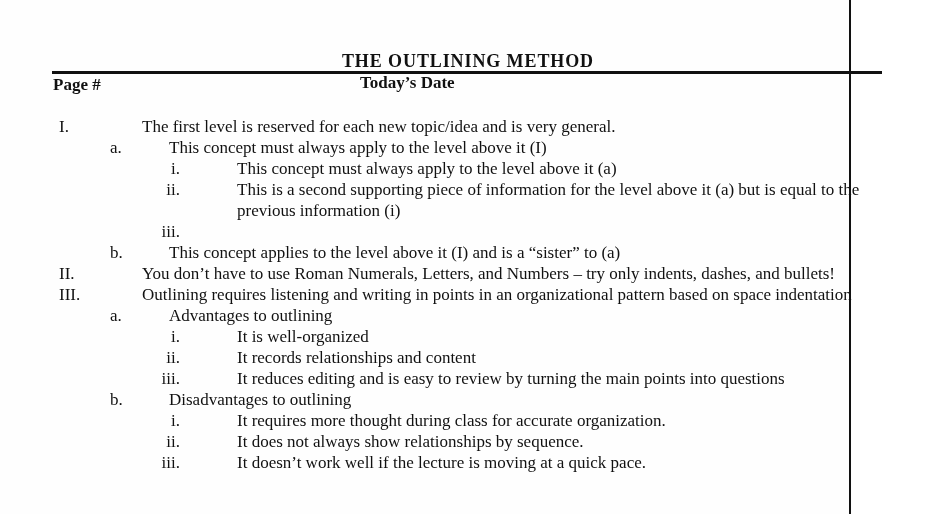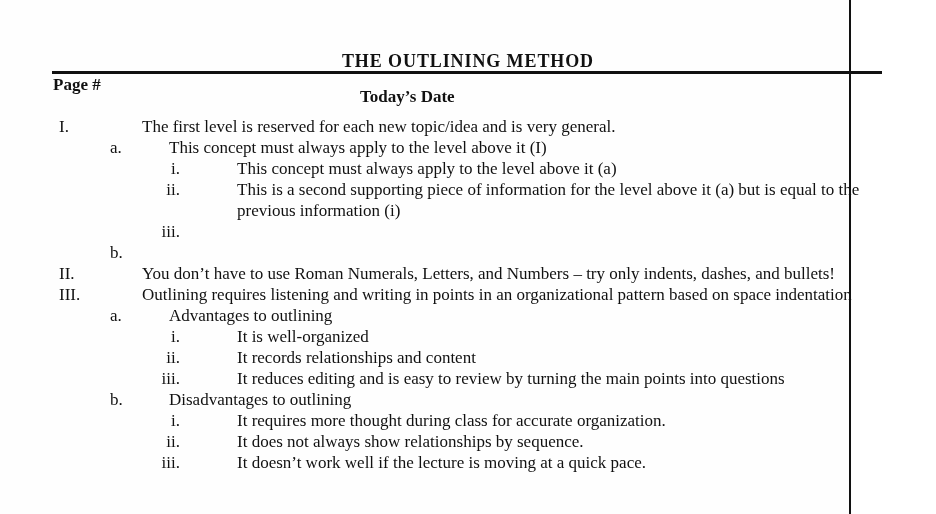--- a/index.html
+++ b/index.html
@@ -53,21 +53,21 @@
       position: absolute;
       left: 53px;
       top: 74px;
       font-weight: bold;
       font-size: 17px;
       line-height: 22px;
     }
     .date {
       position: absolute;
       left: 360px;
-      top: 86px;
+      top: 72px;
       font-weight: bold;
       font-size: 17px;
       line-height: 22px;
     }
     .topic {
       position: absolute;
       left: 335px;
       top: 95px;
       font-size: 17px;
       line-height: 22px;
@@ -132,20 +132,21 @@
       <span class="text">This is a second supporting piece of information for the level above it (a) but is equal to the</span>
     </div>
     <div class="row cont">
       <span class="text">previous information (i)</span>
     </div>
     <div class="row lvl3">
       <span class="marker">iii.</span>
     </div>
     <div class="row lvl2">
       <span class="marker">b.</span>
+      <span class="text">This concept applies to the level above it (I) and is a “sister” to (a)</span>
     </div>
     <div class="row lvl1">
       <span class="marker">II.</span>
       <span class="text">You don’t have to use Roman Numerals, Letters, and Numbers – try only indents, dashes, and bullets!</span>
     </div>
     <div class="row lvl1">
       <span class="marker">III.</span>
       <span class="text">Outlining requires listening and writing in points in an organizational pattern based on space indentation</span>
     </div>
     <div class="row lvl2">

